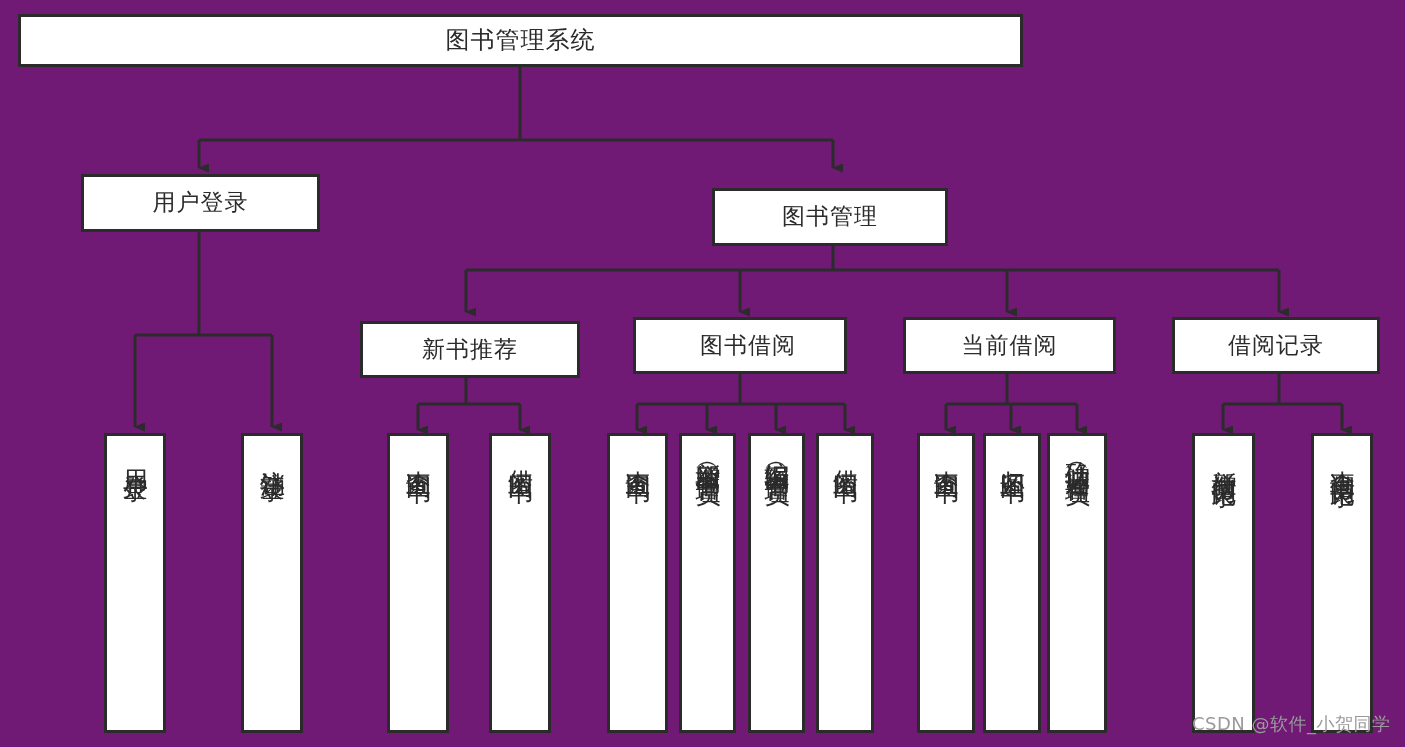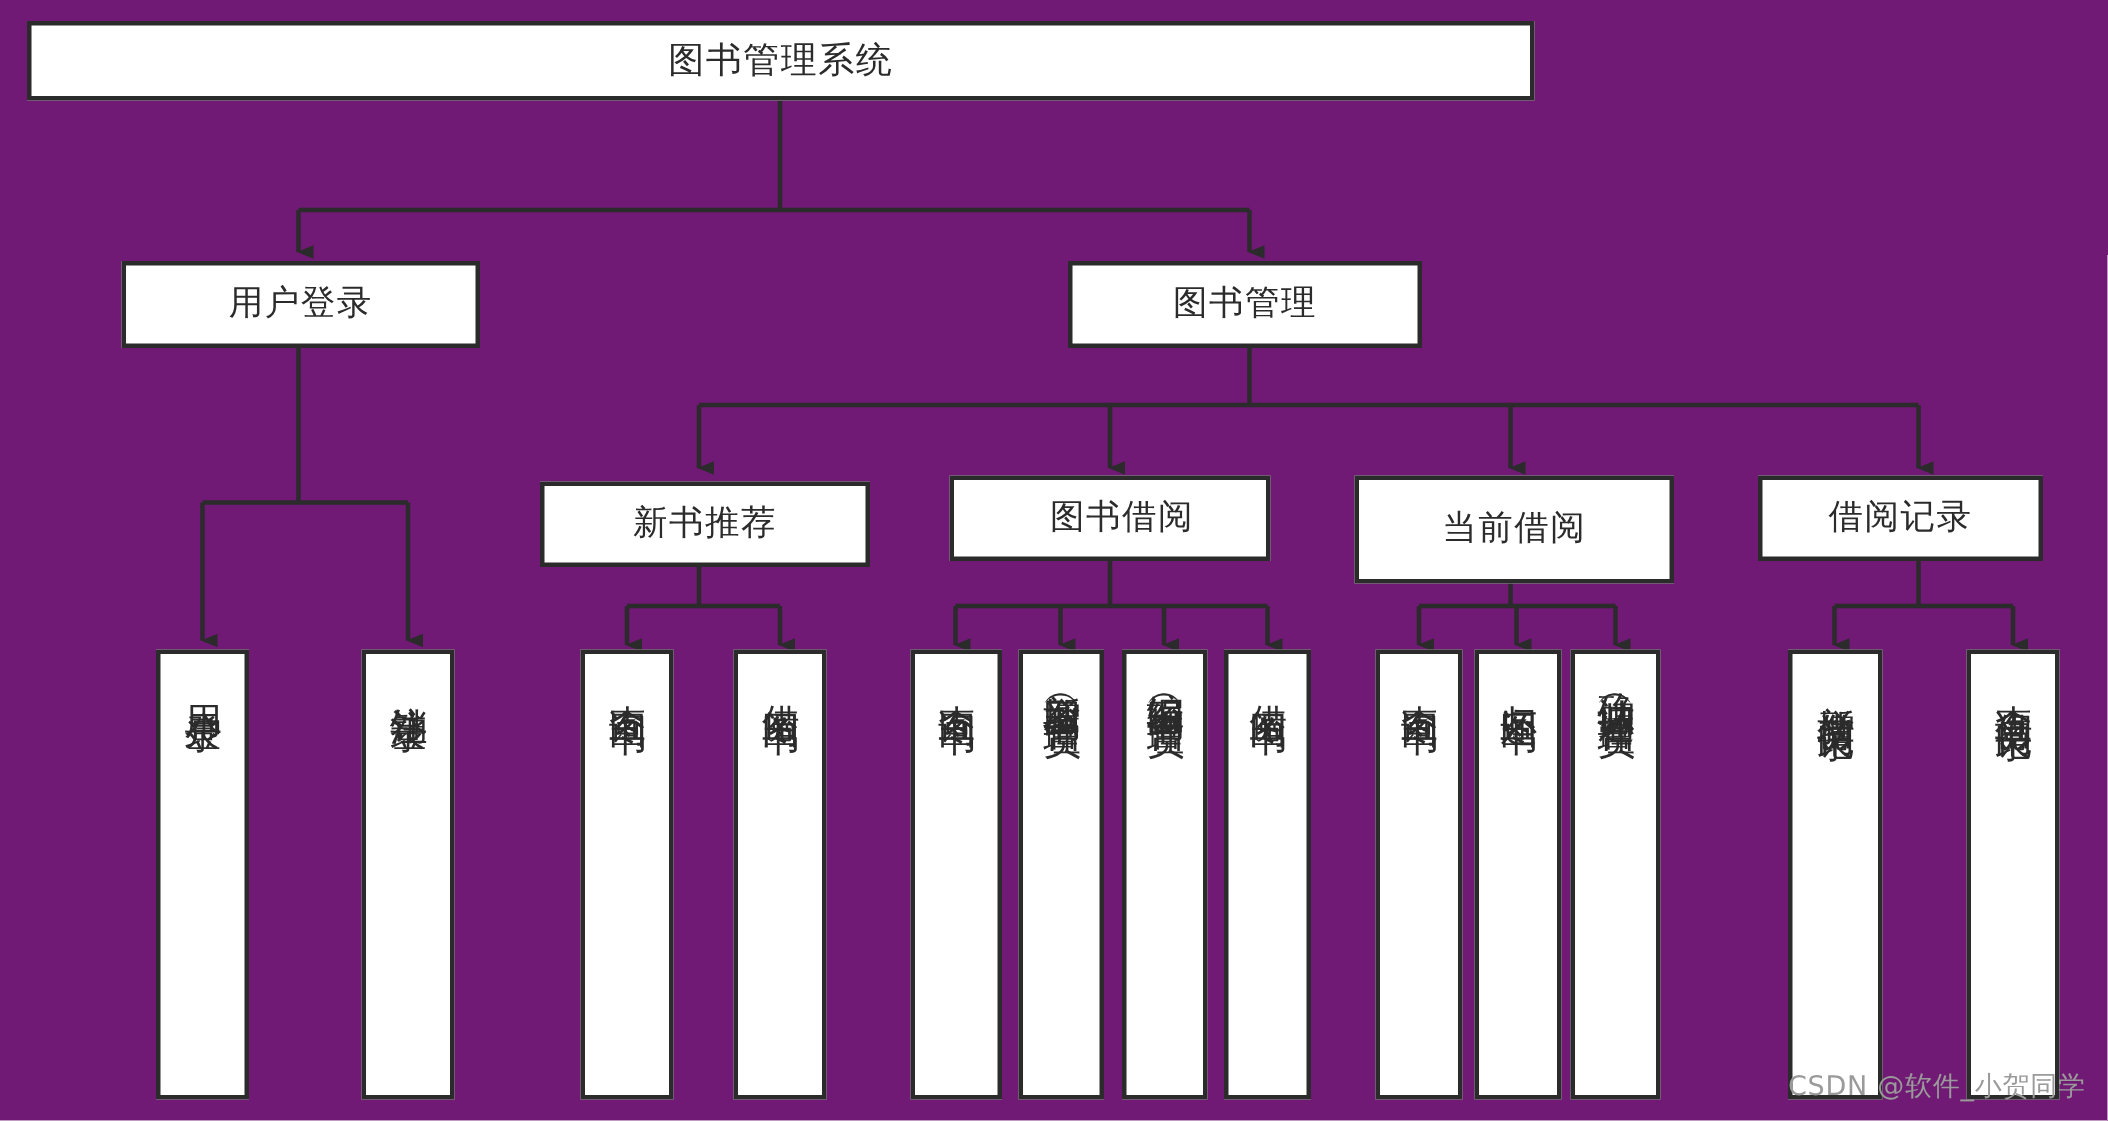--- a/index.html
+++ b/index.html
@@ -126,34 +126,34 @@
     </g>
   </svg>
 
   <div class="node horiz root" style="left:18px; top:14px; width:1005px; height:53px;">
     <span class="node-label">图书管理系统</span>
   </div>
 
   <div class="node horiz" style="left:81px; top:174px; width:239px; height:58px;">
     <span class="node-label">用户登录</span>
   </div>
-  <div class="node horiz" style="left:712px; top:174px; width:236px; height:58px;">
+  <div class="node horiz" style="left:712px; top:188px; width:236px; height:58px;">
     <span class="node-label">图书管理</span>
   </div>
 
   <div class="node horiz" style="left:360px; top:321px; width:220px; height:57px;">
     <span class="node-label">新书推荐</span>
   </div>
   <div class="node horiz" style="left:633px; top:317px; width:214px; height:57px;padding-left:16px;">
     <span class="node-label">图书借阅</span>
   </div>
-  <div class="node horiz" style="left:903px; top:317px; width:213px; height:72px;">
+  <div class="node horiz" style="left:903px; top:317px; width:213px; height:57px;">
     <span class="node-label">当前借阅</span>
   </div>
-  <div class="node horiz" style="left:1172px; top:317px; width:190px; height:57px;justify-content:center;">
+  <div class="node horiz" style="left:1172px; top:317px; width:208px; height:57px;justify-content:center;">
     <span class="node-label">借阅记录</span>
   </div>
 
   <div class="node vert" style="left:104px; top:433px; width:62px; height:300px;">
     <span class="node-label">用户登录</span>
   </div>
   <div class="node vert" style="left:241px; top:433px; width:62px; height:300px;">
     <span class="node-label">注销登录</span>
   </div>
 

